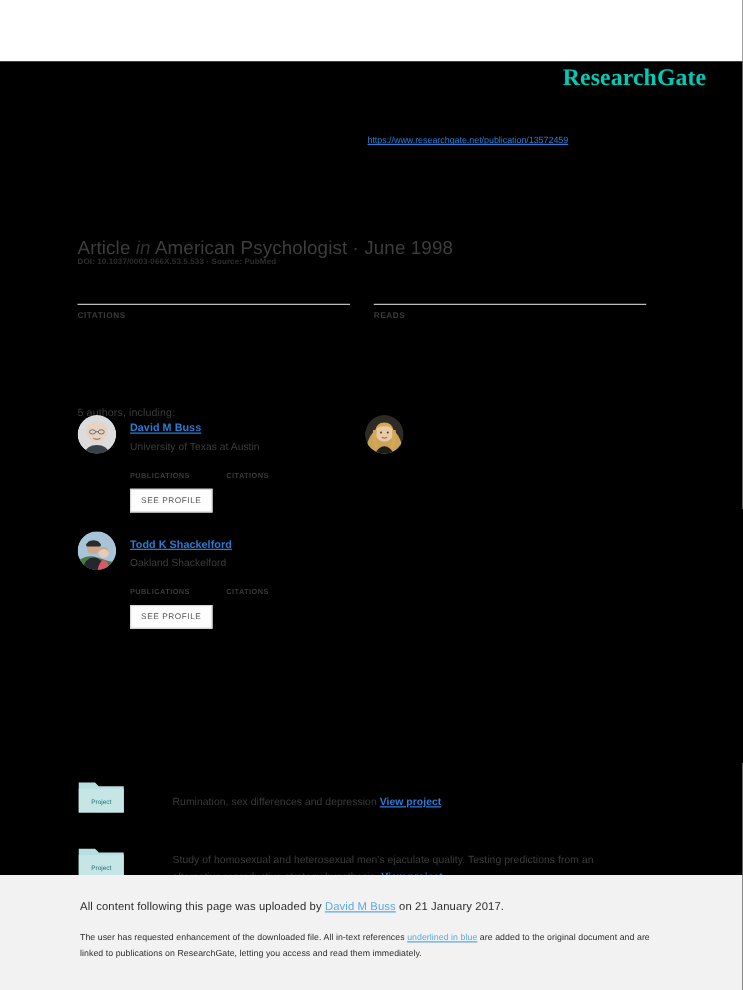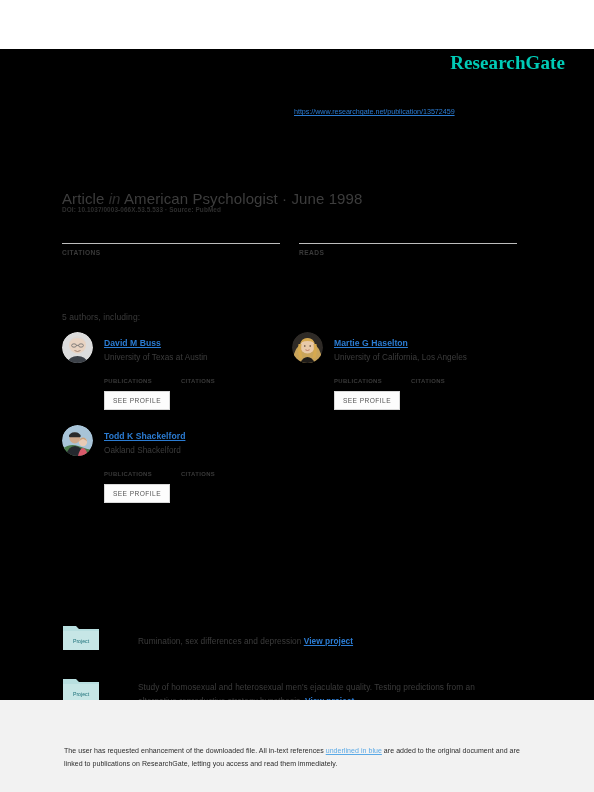--- a/index.html
+++ b/index.html
@@ -121,21 +121,21 @@
     margin-top: 5px;
     font-size: 6.6px;
     letter-spacing: .45px;
     color: #3a3a3a;
     font-weight: bold;
   }
 
   
   .authors-head {
     position: absolute;
-    left: 62px; top: 263px;
+    left: 62px; top: 276px;
     font-size: 8.5px;
     color: #3b3b3b;
     letter-spacing: .1px;
   }
   .author-grid {
     position: absolute;
     left: 62px; top: 282px;
     width: 460px;
   }
   .author-row {
@@ -350,35 +350,20 @@
             <path d="M2 22 q4 -12 13.5 -12 T29 22 l0 9 -27 0z" fill="#c9a45a"></path>
             <circle cx="15.5" cy="14" r="7.4" fill="#e8c9a8"></circle>
             <path d="M8 13 q1 -7 7.5 -7 t7.5 7 q-1 -4 -7.5 -4 T8 13z" fill="#d6a94f"></path>
             <path d="M6.5 12 q-1 8 1 14 l3 0 q-2 -8 -1 -14z" fill="#d6a94f"></path>
             <path d="M24.5 12 q1 8 -1 14 l-3 0 q2 -8 1 -14z" fill="#d6a94f"></path>
             <circle cx="12.8" cy="14" r="0.8" fill="#4a3a2c"></circle>
             <circle cx="18.2" cy="14" r="0.8" fill="#4a3a2c"></circle>
             <path d="M13.4 17.8 q2.1 1.4 4.2 0" stroke="#b5715f" stroke-width="0.9" fill="none"></path>
             <path d="M8 31 q3 -6 7.5 -6 t7.5 6z" fill="#1f1c19"></path>
           </svg>
-        </div>
-        <div class="author-info">
-          <a class="author-name" href="#">Martie G Haselton</a>
-          <div class="author-affil">University of California, Los Angeles</div>
-          <div class="author-stats">
-            <div class="astat">
-              <div class="astat-num">106</div>
-              <div class="astat-label">PUBLICATIONS</div>
-            </div>
-            <div class="astat">
-              <div class="astat-num">8,143</div>
-              <div class="astat-label">CITATIONS</div>
-            </div>
-          </div>
-          <div class="see-profile">SEE PROFILE</div>
         </div>
       </div>
 
     </div>
 
     <div class="author-row">
 
       <div class="author">
         <div class="avatar">
           <svg width="31" height="31" viewBox="0 0 31 31">
@@ -442,16 +427,19 @@
         <span>Study of homosexual and heterosexual men's ejaculate quality. Testing predictions from an alternative reproductive strategy hypothesis.</span>
         <a class="view-project" href="#">View project</a>
       </div>
     </div>
 
   </div>
 
 </div>
 
 <div class="footer">
+  <div class="footer-main">
+    <span>All content following this page was uploaded by </span><a class="link" href="#">David M Buss</a><span> on 21 January 2017.</span>
+  </div>
   <div class="footer-sub">
     <span>The user has requested enhancement of the downloaded file. All in-text references </span><span class="link-ul">underlined in blue</span><span> are added to the original document and are linked to publications on ResearchGate, letting you access and read them immediately.</span>
   </div>
 </div>
 
 </body></html>

